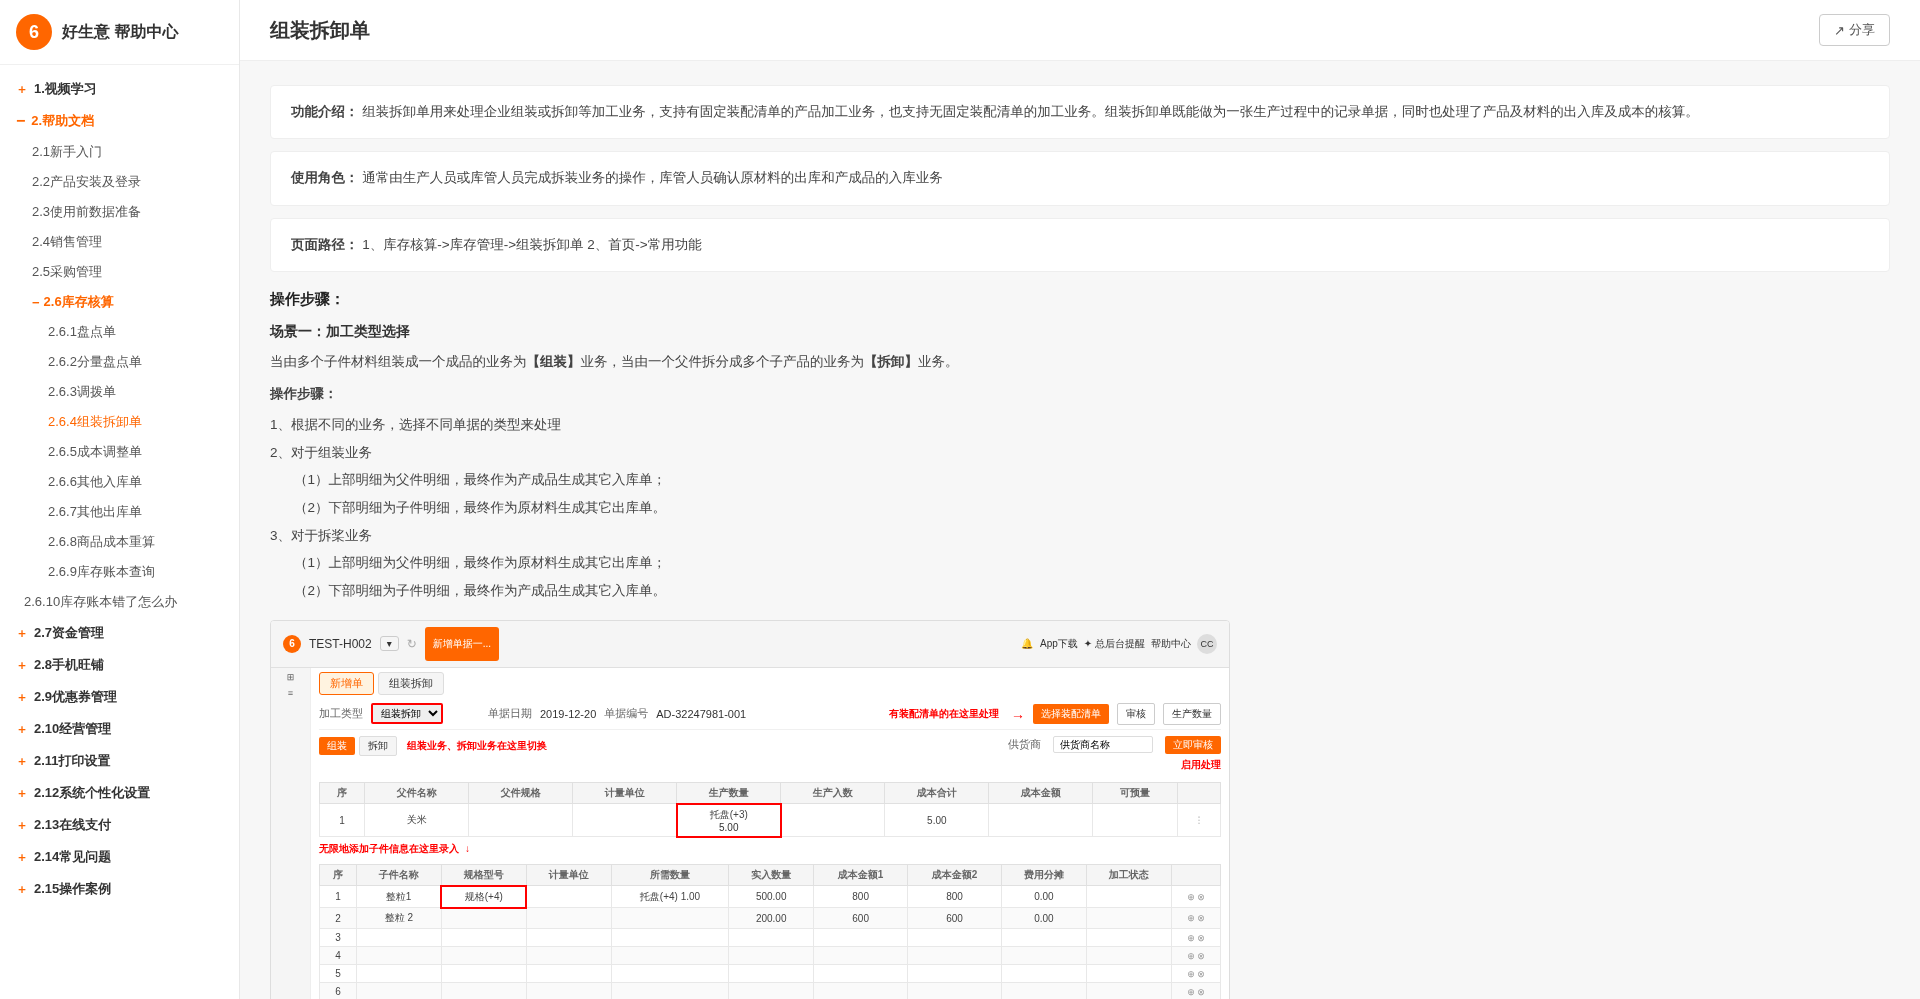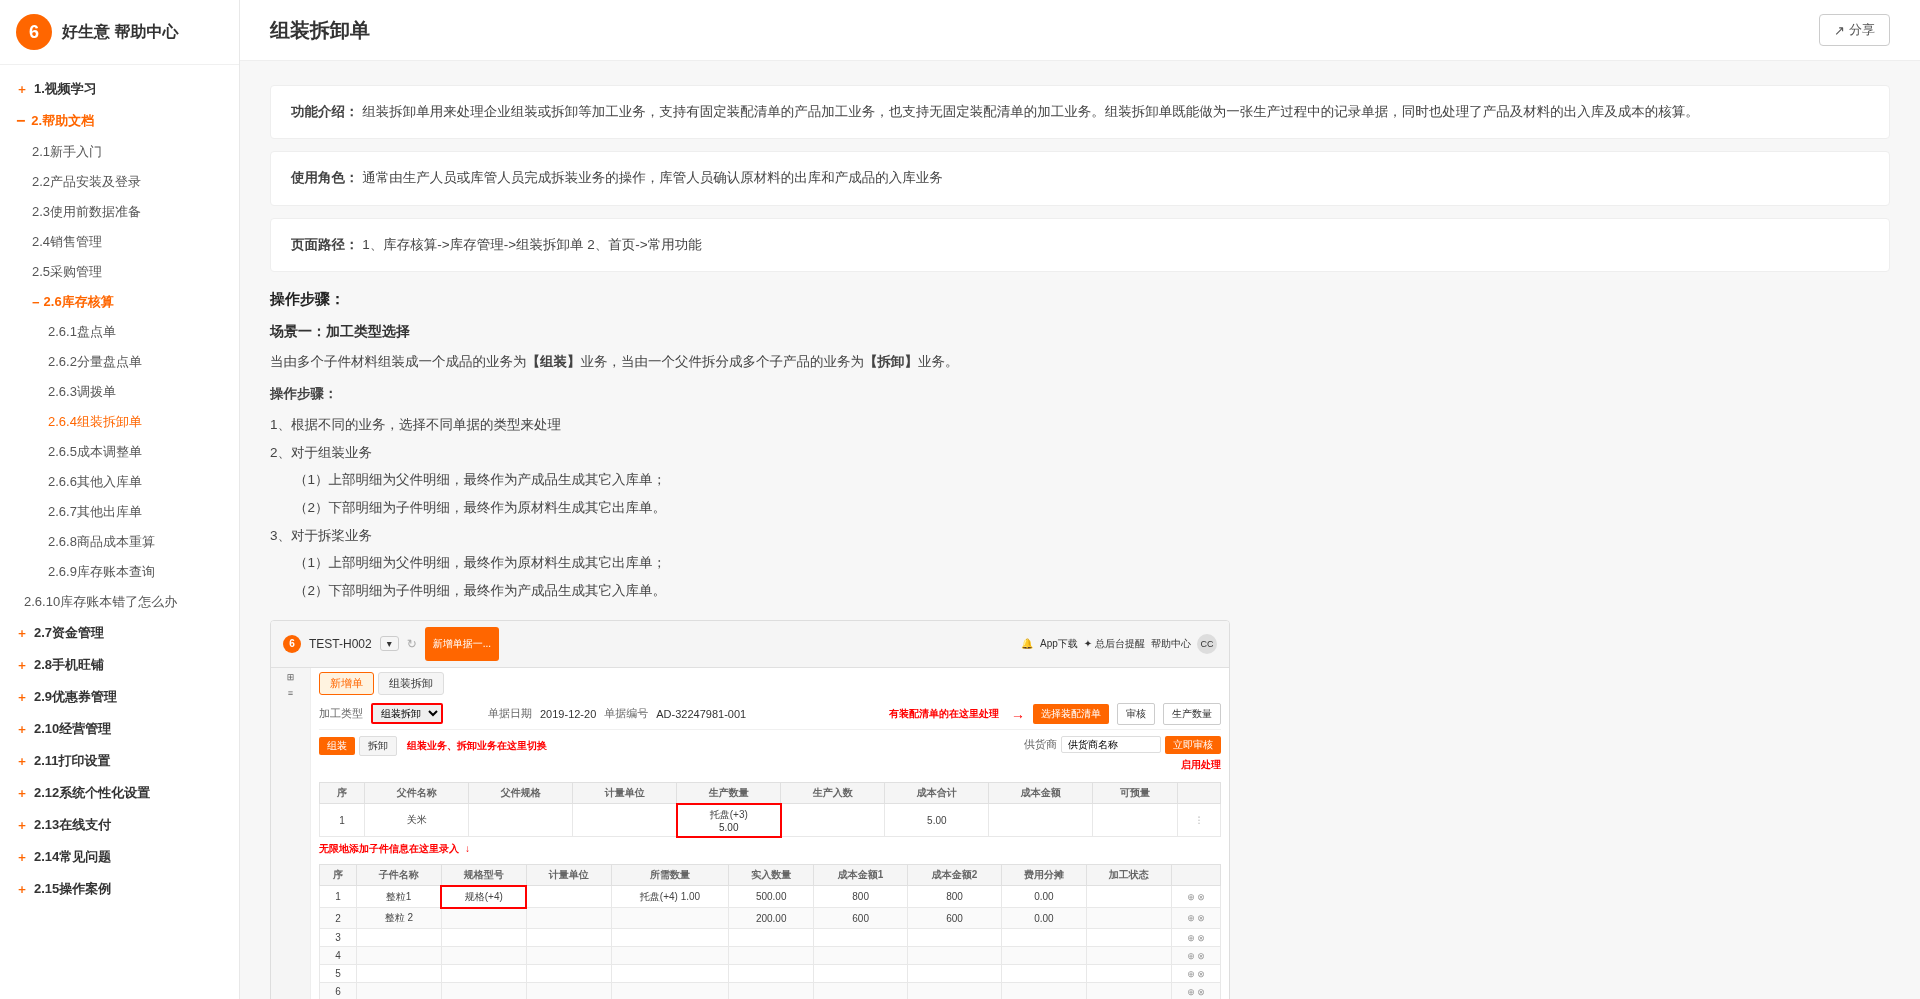--- a/index.html
+++ b/index.html
@@ -315,21 +315,21 @@
           </div>
 
           <div style="display:flex; gap:12px; padding:6px 0; font-size:11px; align-items:flex-start; background:#fff;">
             <div style="display:flex; gap:4px; align-items:center;">
               <button style="background:#f60; color:#fff; border:none; padding:2px 8px; border-radius:2px; font-size:10px;">组装</button>
               <button style="background:#f5f5f5; color:#333; border:1px solid #ddd; padding:2px 8px; border-radius:2px; font-size:10px;">拆卸</button>
               <span style="color:#f00; font-size:10px; font-weight:bold; margin-left:6px;">组装业务、拆卸业务在这里切换</span>
             </div>
             <div style="flex:1;"></div>
             <div style="display:flex; flex-direction:column; align-items:flex-end; gap:4px; position:relative;">
-              <div style="display:flex; align-items:center; gap:4px;">
+              <div style="display:flex; align-items:center; gap:12px;">
                 <span style="color:#666;">供货商</span>
                 <input style="border: 1px solid rgb(221, 221, 221); padding: 2px 6px; border-radius: 2px; font-size: 10px; width: 100px;" value="供货商名称">
                 <button style="background:#f60; color:#fff; border:none; padding:2px 8px; border-radius:2px; font-size:10px;">立即审核</button>
               </div>
               <span style="color:#f00; font-size:10px; font-weight:bold; text-align:right;">启用处理</span>
             </div>
           </div>
 
           <table class="sc-table" style="font-size:10px; width:100%;">
             <thead>

